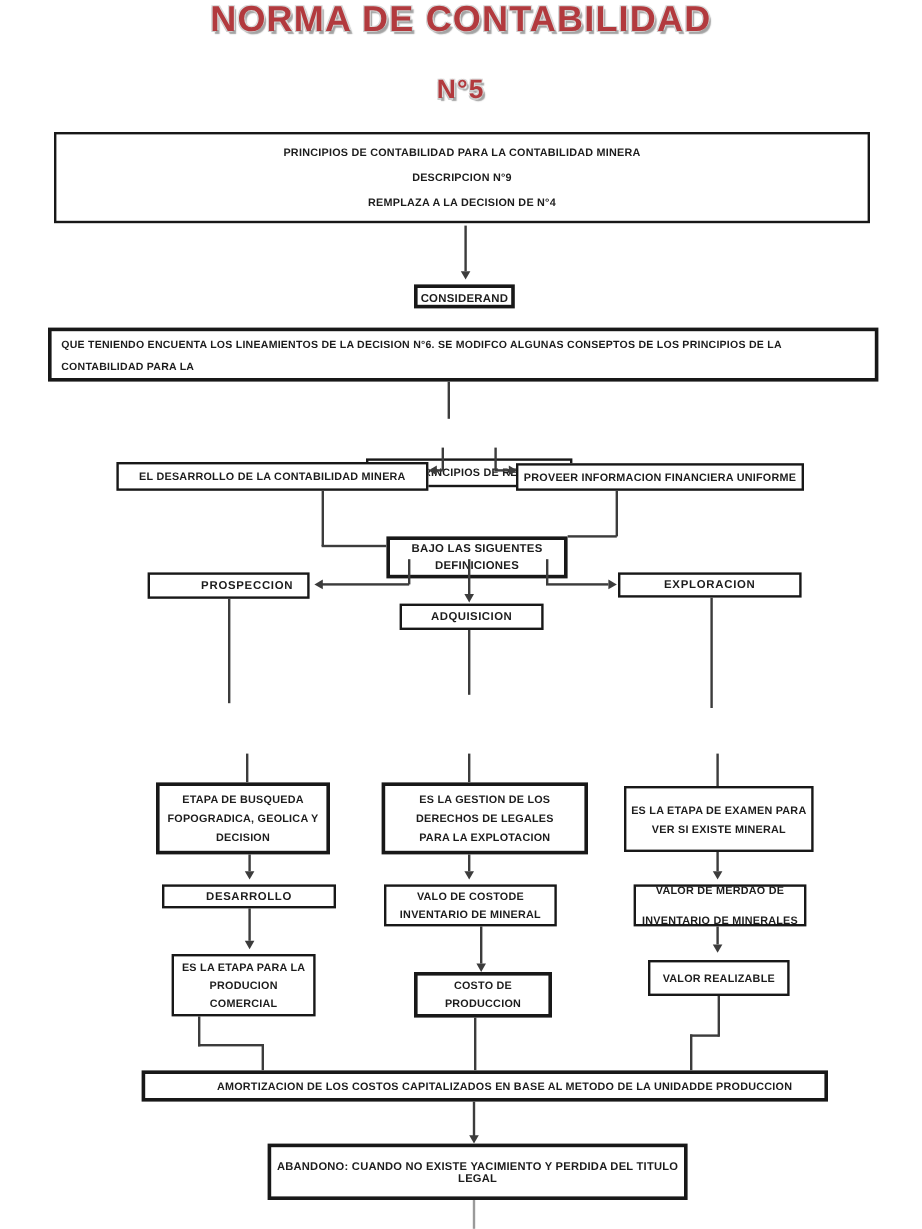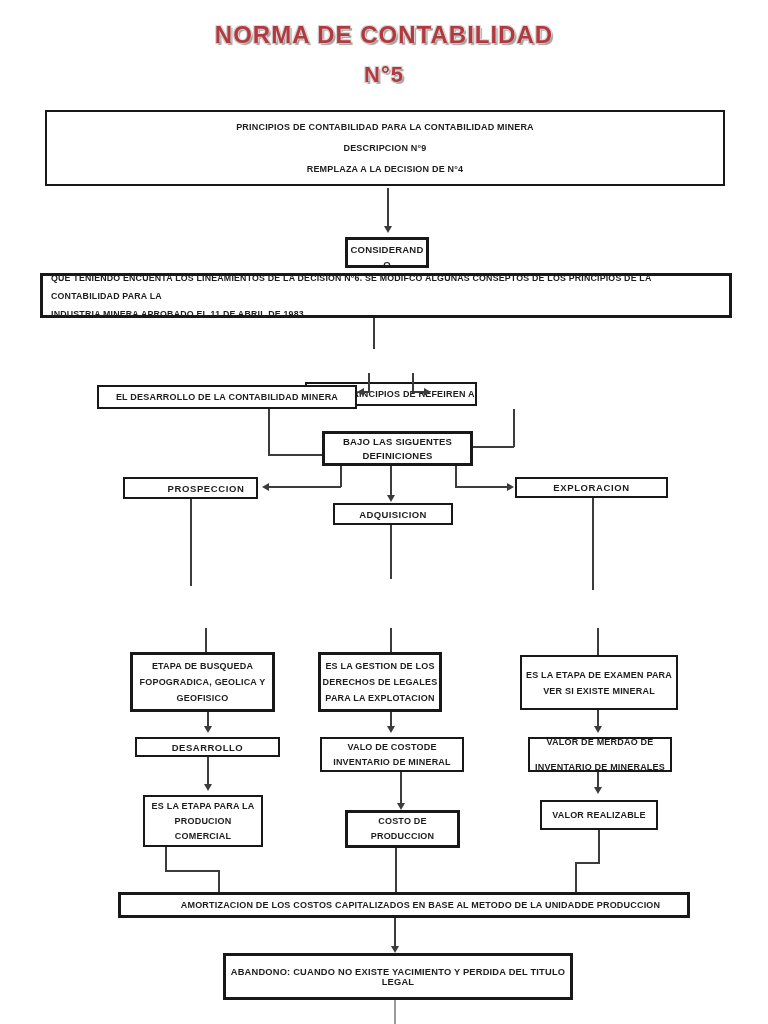--- a/index.html
+++ b/index.html
@@ -7,21 +7,21 @@
     width:768px; height:1024px; background:#ffffff; overflow:hidden;
     font-family:"Liberation Sans", sans-serif;
   }
   .page { position:relative; width:768px; height:1024px; background:#fff; }
 
   .title {
     position:absolute; left:0; width:768px; text-align:center;
     font-weight:bold; color:#b23a3e; letter-spacing:1px;
     text-shadow:-1px -1px 0 #d9d9d9, 1px -1px 0 #d9d9d9, -1px 1px 0 #cccccc, 2px 2px 1px #a3a3a3;
   }
-  .t1 { top:21px; font-size:24px; }
+  .t1 { top:0; font-size:30px; }
   .t2 { top:62px; font-size:22px; }
 
   .box {
     position:absolute; background:#fff; border:2px solid #181818; box-sizing:border-box;
     display:flex; flex-direction:column; align-items:center; justify-content:center;
     text-align:center; font-weight:bold; color:#1c1c1c; letter-spacing:0.2px;
   }
   .b3 { border-width:3px; }
 
   .vl { position:absolute; width:1.5px; background:#3c3c3c; }
@@ -43,56 +43,58 @@
 
   <div class="box" style="left:45px; top:110px; width:680px; height:76px; font-size:9px; justify-content:space-between; padding:10px 0;">
     <span>PRINCIPIOS DE CONTABILIDAD PARA LA CONTABILIDAD MINERA</span>
     <span>DESCRIPCION N°9</span>
     <span>REMPLAZA A LA DECISION DE N°4</span>
   </div>
 
   <div class="vl" style="left:387px; top:188px; height:38px;"></div>
   <div class="ah ah-down" style="left:384px; top:226px;"></div>
 
-  <div class="box b3" style="left:345px; top:237px; width:84px; height:31px; font-size:9.5px; overflow:hidden; position:absolute;padding-left:12px;">
+  <div class="box b3" style="left:345px; top:237px; width:84px; height:20px; font-size:9.5px; overflow:hidden; position:absolute;padding-left:12px;">
     <span style="position:absolute; top:4px; left:0; width:100%;">CONSIDERAND</span>
     <span style="position:absolute; top:19px; left:0; width:100%;">O</span>
   </div>
 
   <div class="box b3" style="left:40px; top:273px; width:692px; height:45px; font-size:8.8px; align-items:flex-start; text-align:left; padding:4px 8px; line-height:18px;">
     <span>QUE TENIENDO ENCUENTA LOS LINEAMIENTOS DE LA DECISION N°6. SE MODIFCO ALGUNAS CONSEPTOS DE LOS PRINCIPIOS DE LA CONTABILIDAD PARA LA</span>
-    <span>INDUSTRIA MINERA APROBADO EL 11 DE ABRIL DE 1983</span>
   </div>
 
   <div class="vl" style="left:373px; top:318px; height:31px;"></div>
 
   <div class="box" style="left:305px; top:349px; width:172px; height:24px; font-size:9px;margin-top:33px;">
     <span>DICHOS PRINCIPIOS DE REFEIREN A</span>
   </div>
 
   <div class="vl" style="left:368px; top:373px; height:19px;"></div>
   <div class="hl" style="left:363px; top:391px; width:6px;"></div>
   <div class="ah ah-left" style="left:357px; top:388px;"></div>
 
   <div class="vl" style="left:412px; top:373px; height:19px;"></div>
   <div class="hl" style="left:412px; top:391px; width:12px;"></div>
   <div class="ah ah-right" style="left:424px; top:388px;"></div>
 
   <div class="box" style="left:97px; top:385px; width:260px; height:24px; font-size:9px;">
     <span>EL DESARROLLO DE LA CONTABILIDAD MINERA</span>
   </div>
 
+  <div class="box" style="left:430px; top:386px; width:240px; height:23px; font-size:9px;">
+    <span>PROVEER INFORMACION FINANCIERA UNIFORME</span>
+  </div>
 
   <div class="vl" style="left:268px; top:409px; height:46px;"></div>
   <div class="hl" style="left:268px; top:454px; width:54px;"></div>
 
   <div class="vl" style="left:513px; top:409px; height:38px;"></div>
   <div class="hl" style="left:473px; top:446px; width:41px;"></div>
 
-  <div class="box b3" style="left:322px; top:431px; width:151px; height:35px; font-size:9.5px; line-height:14px;">
+  <div class="box b3" style="left:322px; top:447px; width:151px; height:35px; font-size:9.5px; line-height:14px;">
     <span>BAJO LAS SIGUENTES</span>
     <span>DEFINICIONES</span>
   </div>
 
   <div class="vl" style="left:340px; top:466px; height:21px;"></div>
   <div class="hl" style="left:268px; top:486px; width:73px;"></div>
   <div class="ah ah-left" style="left:262px; top:483px;"></div>
 
   <div class="vl" style="left:390px; top:466px; height:30px;"></div>
   <div class="ah ah-down" style="left:387px; top:495px;"></div>
@@ -118,24 +120,24 @@
 
   <div class="vl" style="left:390px; top:525px; height:54px;"></div>
   <div class="vl" style="left:390px; top:628px; height:24px;"></div>
 
   <div class="vl" style="left:592px; top:498px; height:92px;"></div>
   <div class="vl" style="left:597px; top:628px; height:27px;"></div>
 
   <div class="box b3" style="left:130px; top:652px; width:145px; height:60px; font-size:9px; line-height:16px;">
     <span>ETAPA DE BUSQUEDA</span>
     <span>FOPOGRADICA, GEOLICA Y</span>
-    <span>GEOFISICO</span>
-  </div>
-
-  <div class="box b3" style="left:318px; top:652px; width:124px; height:60px; font-size:9px; line-height:16px;">
+    <span>DECISION</span>
+  </div>
+
+  <div class="box b3" style="left:318px; top:652px; width:172px; height:60px; font-size:9px; line-height:16px;">
     <span>ES LA GESTION DE LOS</span>
     <span>DERECHOS DE LEGALES</span>
     <span>PARA LA EXPLOTACION</span>
   </div>
 
   <div class="box" style="left:520px; top:655px; width:158px; height:55px; font-size:9px; line-height:16px;">
     <span>ES LA ETAPA DE EXAMEN PARA</span>
     <span>VER SI EXISTE MINERAL</span>
   </div>
 

